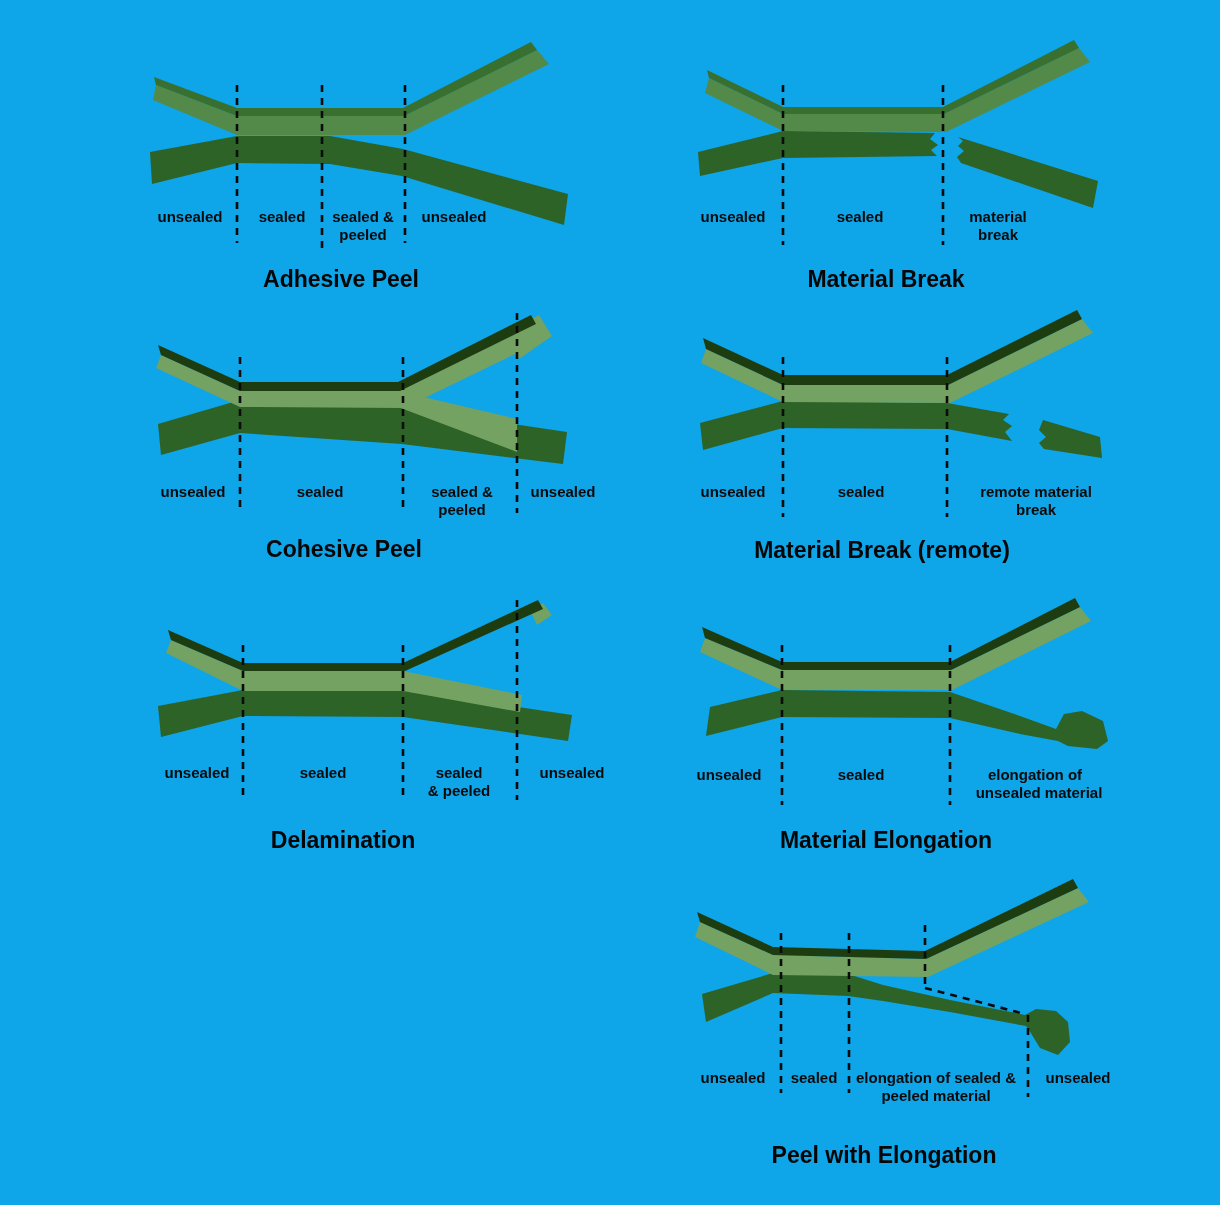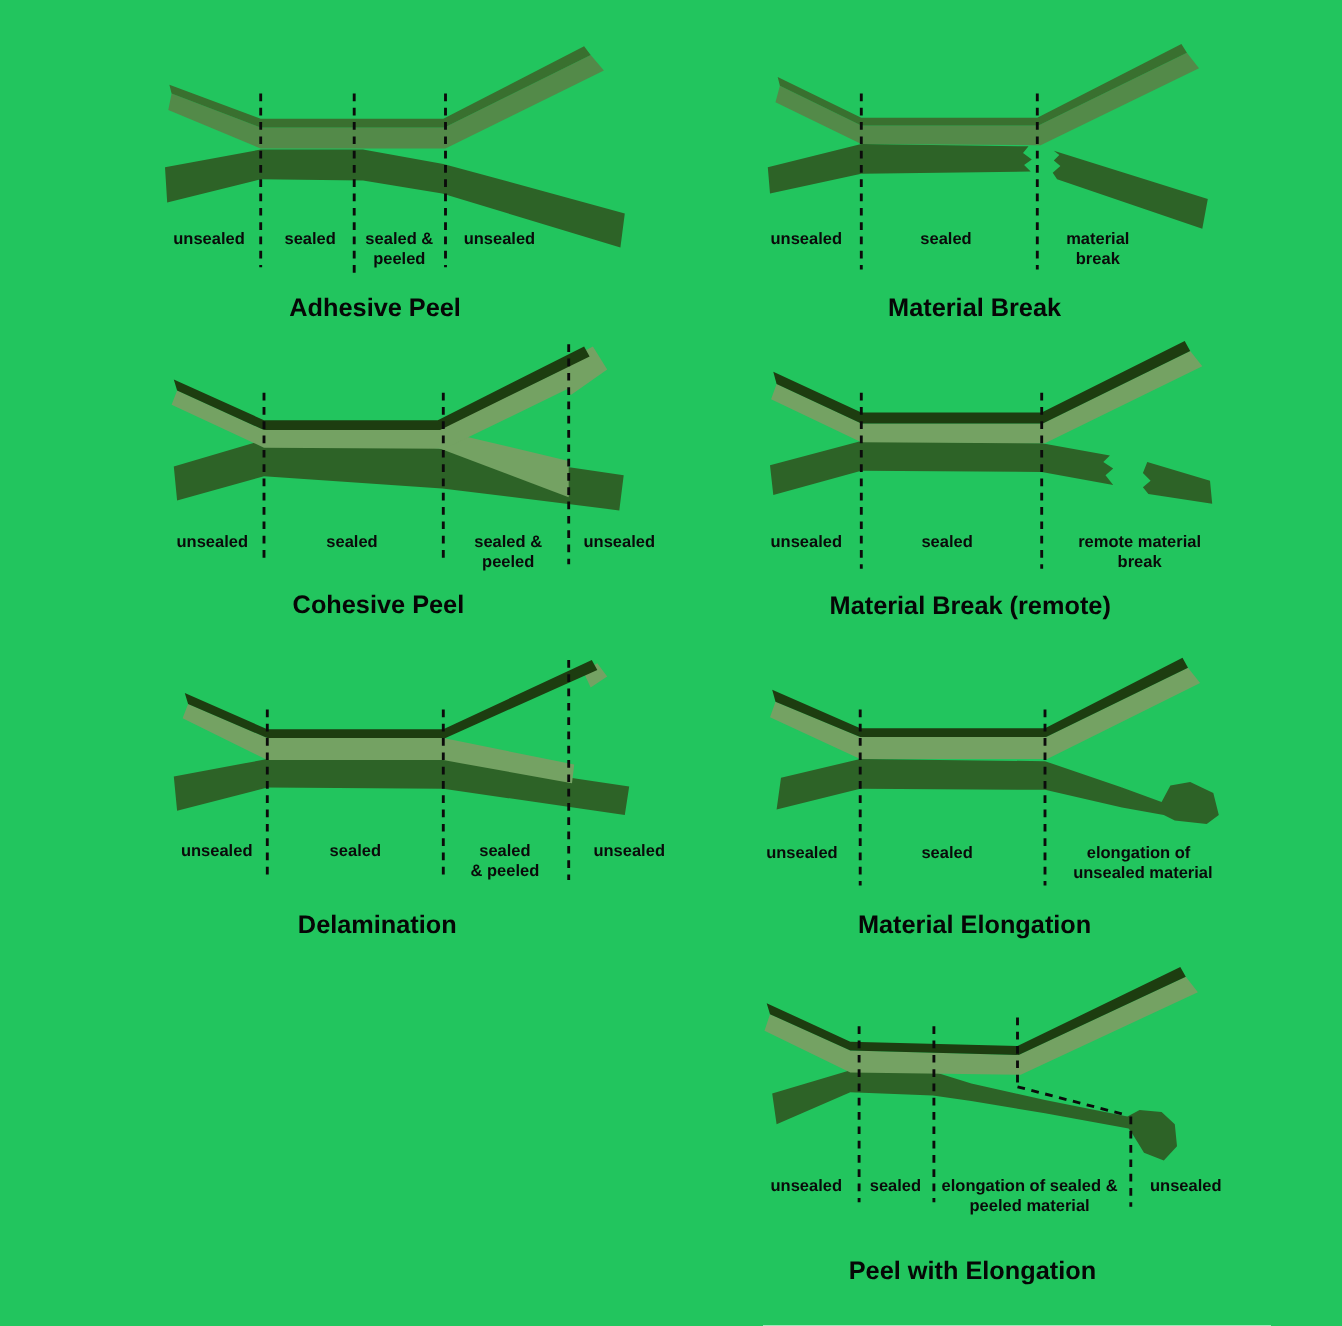--- a/index.html
+++ b/index.html
@@ -1,16 +1,16 @@
 <!DOCTYPE html>
 <html><head>
 <meta charset="utf-8">
 <style>
   html,body{margin:0;padding:0;background:#ffffff;}
-  .stage{position:relative;width:1220px;height:1205px;background:#22c55e;overflow:hidden;}
+  .stage{position:relative;width:1220px;height:1205px;background:#0ea5e9;overflow:hidden;}
   svg{display:block;}
   .lbl{font:bold 15px "Liberation Sans", sans-serif;fill:#0a0a0a;text-anchor:middle;}
   .ttl{font:bold 23px "Liberation Sans", sans-serif;fill:#060606;text-anchor:middle;}
   .dash{stroke:#0b0b0b;stroke-width:2.6;stroke-dasharray:7 6;fill:none;}
 </style>
 </head>
 <body>
 
 <div class="stage">
 <svg width="1220" height="1205" viewBox="0 0 1220 1205">

